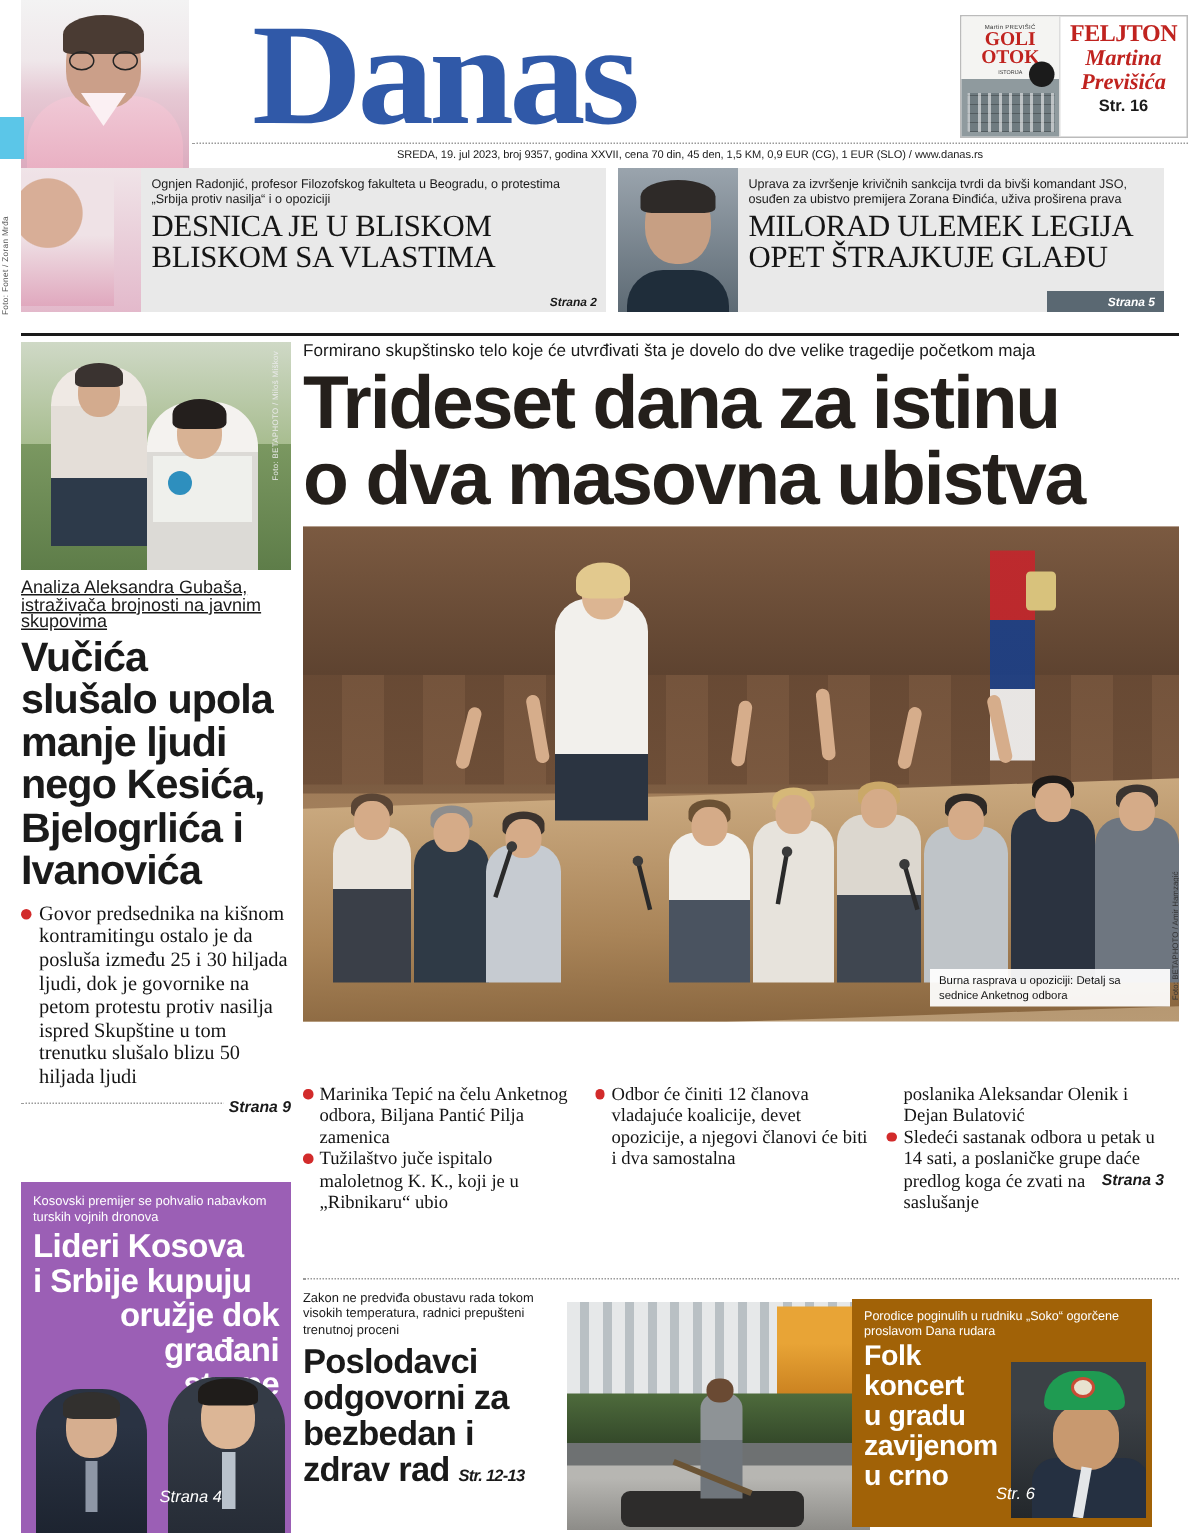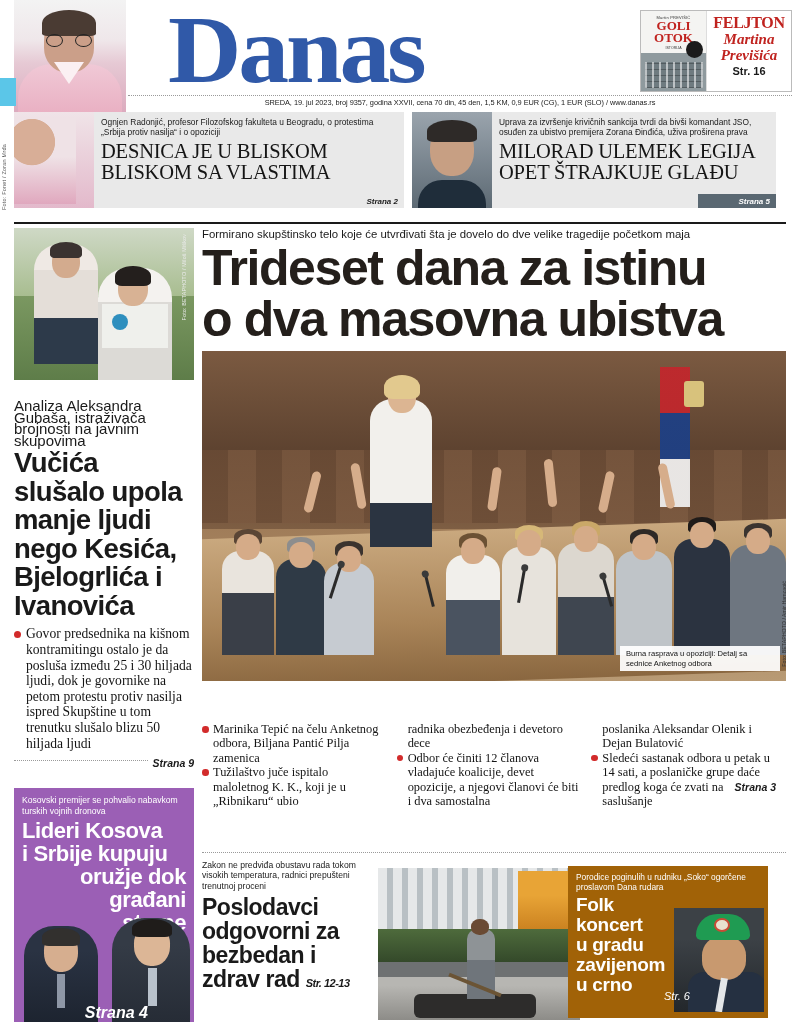--- a/index.html
+++ b/index.html
@@ -234,22 +234,22 @@
   .lc-photo .logo-dot {
     position: absolute; left: 98px; top: 86px; width: 16px; height: 16px;
     border-radius: 50%; background: #2e8fbe;
   }
   .lc-credit {
     position: absolute; left: 167px; top: 6px;
     writing-mode: vertical-rl; transform: rotate(180deg);
     font-size: 5.3px; color: #eaeaea; letter-spacing: .2px;
   }
   .lc-kicker {
-    margin-top: 20px;
-    font-size: 15px; line-height: 11.6px; color: #1a1a1a;
+    margin-top: 6px;
+    font-size: 12px; line-height: 11.6px; color: #1a1a1a; text-decoration: underline;
   }
   .lc-head {
     margin-top: 3px;
     font-weight: 700; font-size: 27.5px; line-height: 28.5px;
     color: #1a1a1a; letter-spacing: -.6px;
   }
   .lc-body {
     margin-top: 6px; position: relative;
     font-family: "Liberation Serif", serif;
     font-size: 13.6px; line-height: 15.6px; color: #141414;
@@ -314,22 +314,22 @@
   }
   .purple-box .ph-right .h {
     position: absolute; left: 20px; top: 1px; width: 40px; height: 18px;
     border-radius: 50% 50% 18% 18%; background: #1f1c1a;
   }
   .purple-box .ph-right .tie {
     position: absolute; left: 36px; top: 50px; width: 9px; height: 38px;
     background: #b9c2cc;
   }
   .purple-box .strana {
-    position: absolute; right: 46px; bottom: 0;
-    font-size: 16px; font-weight: 700; font-style: italic; color: #ffffff;
+    position: absolute; right: 46px; bottom: 18px;
+    font-size: 11px; font-weight: 400; font-style: italic; color: #ffffff;
     z-index: 5;
   }
 
   
   .centercol {
     position: absolute; left: 202px; top: 228px; width: 584px;
   }
   .main-kicker {
     font-size: 11.4px; line-height: 13px; color: #1a1a1a;
   }
@@ -757,23 +757,20 @@
         <span class="bullet"></span>
         <span>Marinika Tepić na čelu Anketnog odbora, Biljana Pantić Pilja zamenica</span>
       </div>
       <div class="bitem">
         <span class="bullet"></span>
         <span>Tužilaštvo juče ispitalo maloletnog K. K., koji je u „Ribnikaru“ ubio</span>
       </div>
     </div>
 
     <div class="bcol">
-      <div class="bitem cont">
-        <span>radnika obezbeđenja i devetoro dece</span>
-      </div>
       <div class="bitem">
         <span class="bullet"></span>
         <span>Odbor će činiti 12 članova vladajuće koalicije, devet opozicije, a njegovi članovi će biti i dva samostalna</span>
       </div>
     </div>
 
     <div class="bcol">
       <div class="bitem cont">
         <span>poslanika Aleksandar Olenik i Dejan Bulatović</span>
       </div>

